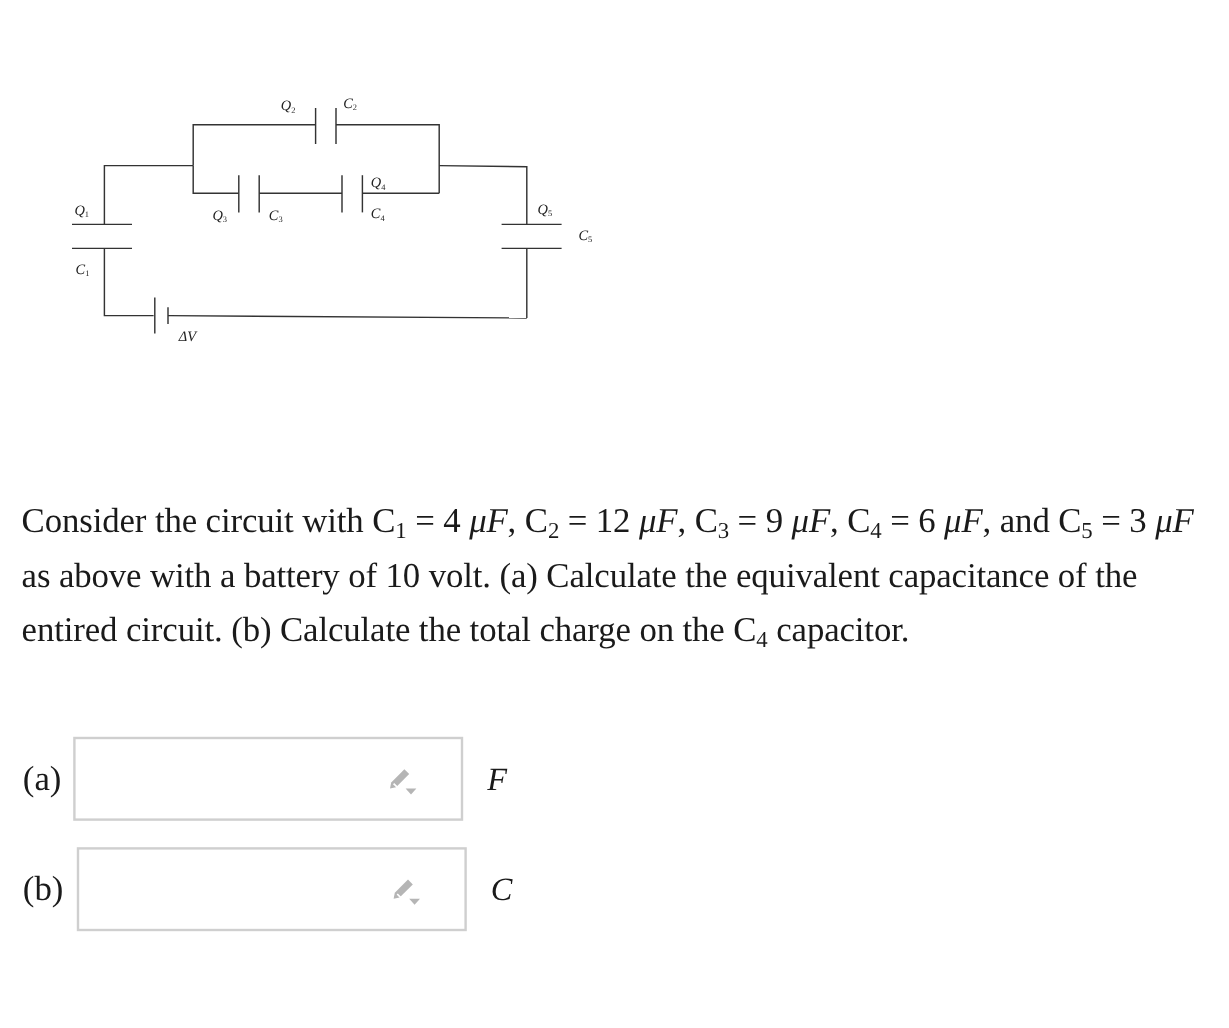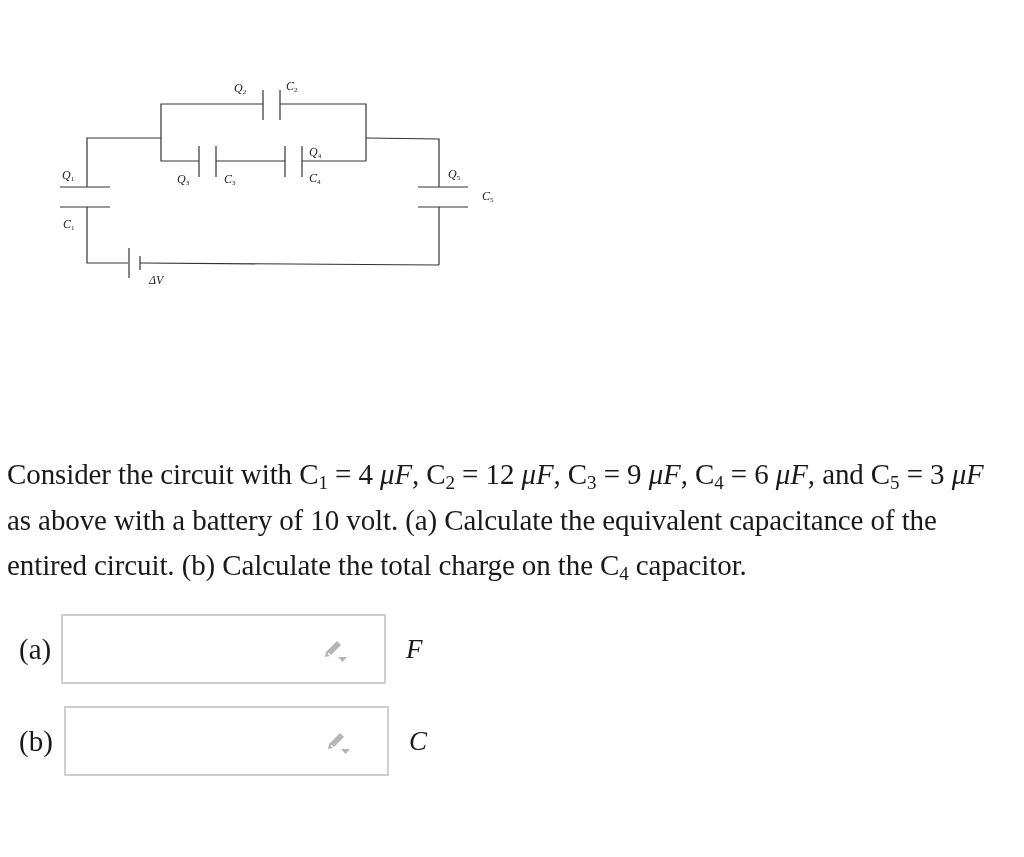--- a/index.html
+++ b/index.html
@@ -2,22 +2,22 @@
 <html><head>
 <meta charset="utf-8">
 <style>
   html, body { margin:0; padding:0; background:#ffffff; }
   body { width:1024px; height:857px; position:relative; overflow:hidden;
          font-family:"Liberation Serif","DejaVu Serif",serif; color:#1a1a1a; }
   .diagram { position:absolute; left:50px; top:60px; width:460px; height:230px; }
   .diagram svg { width:460px; height:230px; display:block; }
   .lbl { font-family:"Liberation Serif","DejaVu Serif",serif; font-style:italic; font-size:12px; fill:#222; }
   .sub { font-size:7px; font-style:normal; }
-  .question { position:absolute; left:7px; top:412px; width:990px;
-              font-size:29px; line-height:45.5px; letter-spacing:-0.1px;margin-top:40px; }
+  .question { position:absolute; left:18px; top:412px; width:990px;
+              font-size:29px; line-height:45.5px; letter-spacing:-0.1px; }
   .question .it { font-style:italic; }
   .question sub { font-size:19px; vertical-align:-5px; line-height:0; }
   .ans-row { position:absolute; display:flex; align-items:center; }
   .ans-label { font-size:29px; width:42px; }
   .ans-box { width:325px; height:70px; border:2px solid #cfcfcf; box-sizing:border-box;
              background:#fff; position:relative; cursor:text; }
   .ans-box input { position:absolute; left:8px; top:0; width:230px; height:100%; border:none;
                    outline:none; background:transparent; font-size:22px;
                    font-family:"Liberation Serif","DejaVu Serif",serif; }
   .pencil { position:absolute; right:36px; top:22px; width:26px; height:26px; cursor:pointer; }

